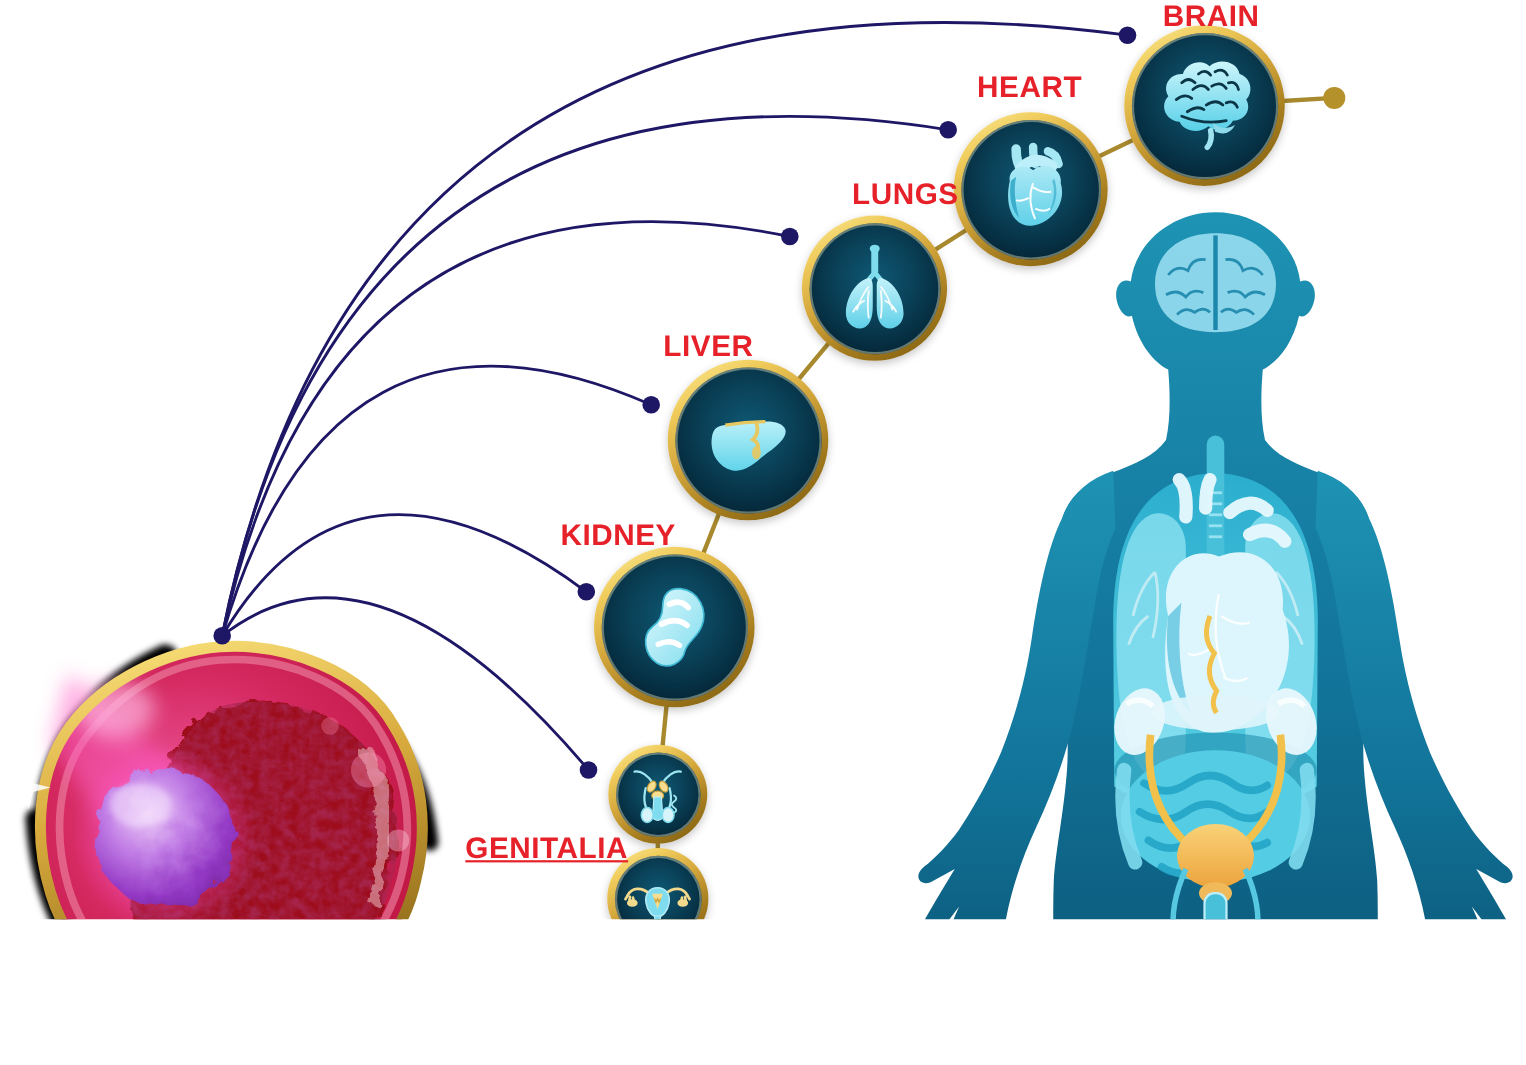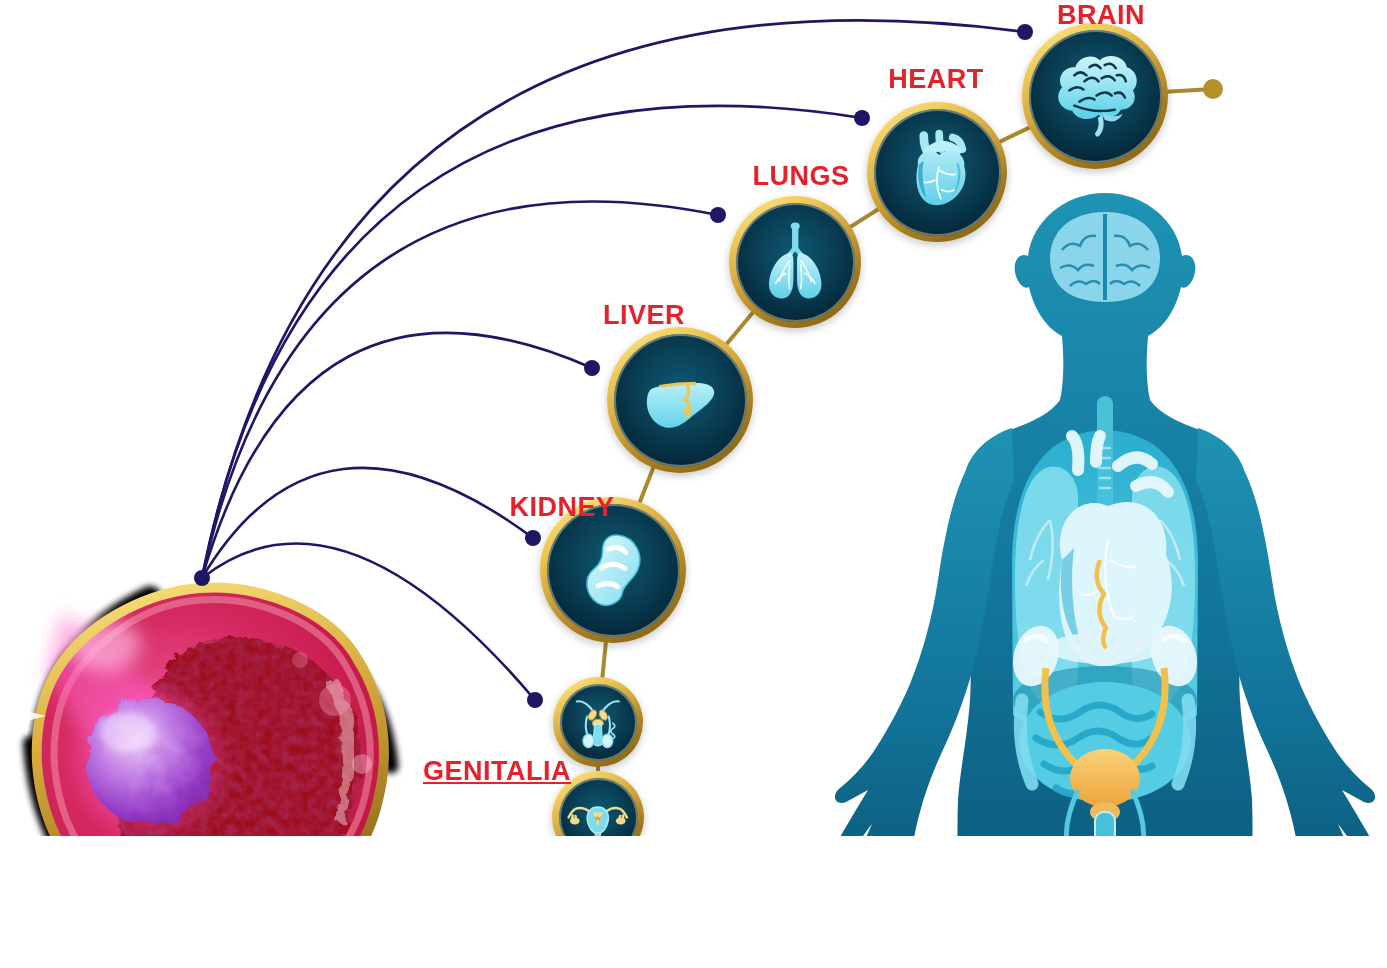--- a/index.html
+++ b/index.html
@@ -487,18 +487,18 @@
                C67,45 61,36 50,36 Z" fill="#7fdcee" stroke="#b5ecf8" stroke-width="2"></path>
       <path d="M43,44 L57,44 L50,64 Z" fill="#f6dd90"></path>
       <path d="M46,50 l2,5 l2,-5 l2,5 l2,-5" stroke="#caa23c" stroke-width="1.5" fill="none"></path>
       <path d="M46,73 L54,73 L53,86 Q50,89 47,86 Z" fill="#7fdcee" stroke="#b5ecf8" stroke-width="1.5"></path>
     </svg>
   </div>
 </div>
 
 <div class="organ-label" style="left:1101px;top:0px;">BRAIN</div>
 <div class="organ-label" style="left:936px;top:64px;">HEART</div>
-<div class="organ-label" style="left:801px;top:161px;">LUNGS</div>
+<div class="organ-label" style="left:823px;top:161px;">LUNGS</div>
 <div class="organ-label" style="left:644px;top:300px;">LIVER</div>
-<div class="organ-label" style="left:562px;top:492px;">KIDNEY</div>
+<div class="organ-label" style="left:562px;top:471px;">KIDNEY</div>
 <div class="organ-label" style="left:497px;top:756px;text-decoration:underline;">GENITALIA</div>
 
 </div>
 
 </body></html>

